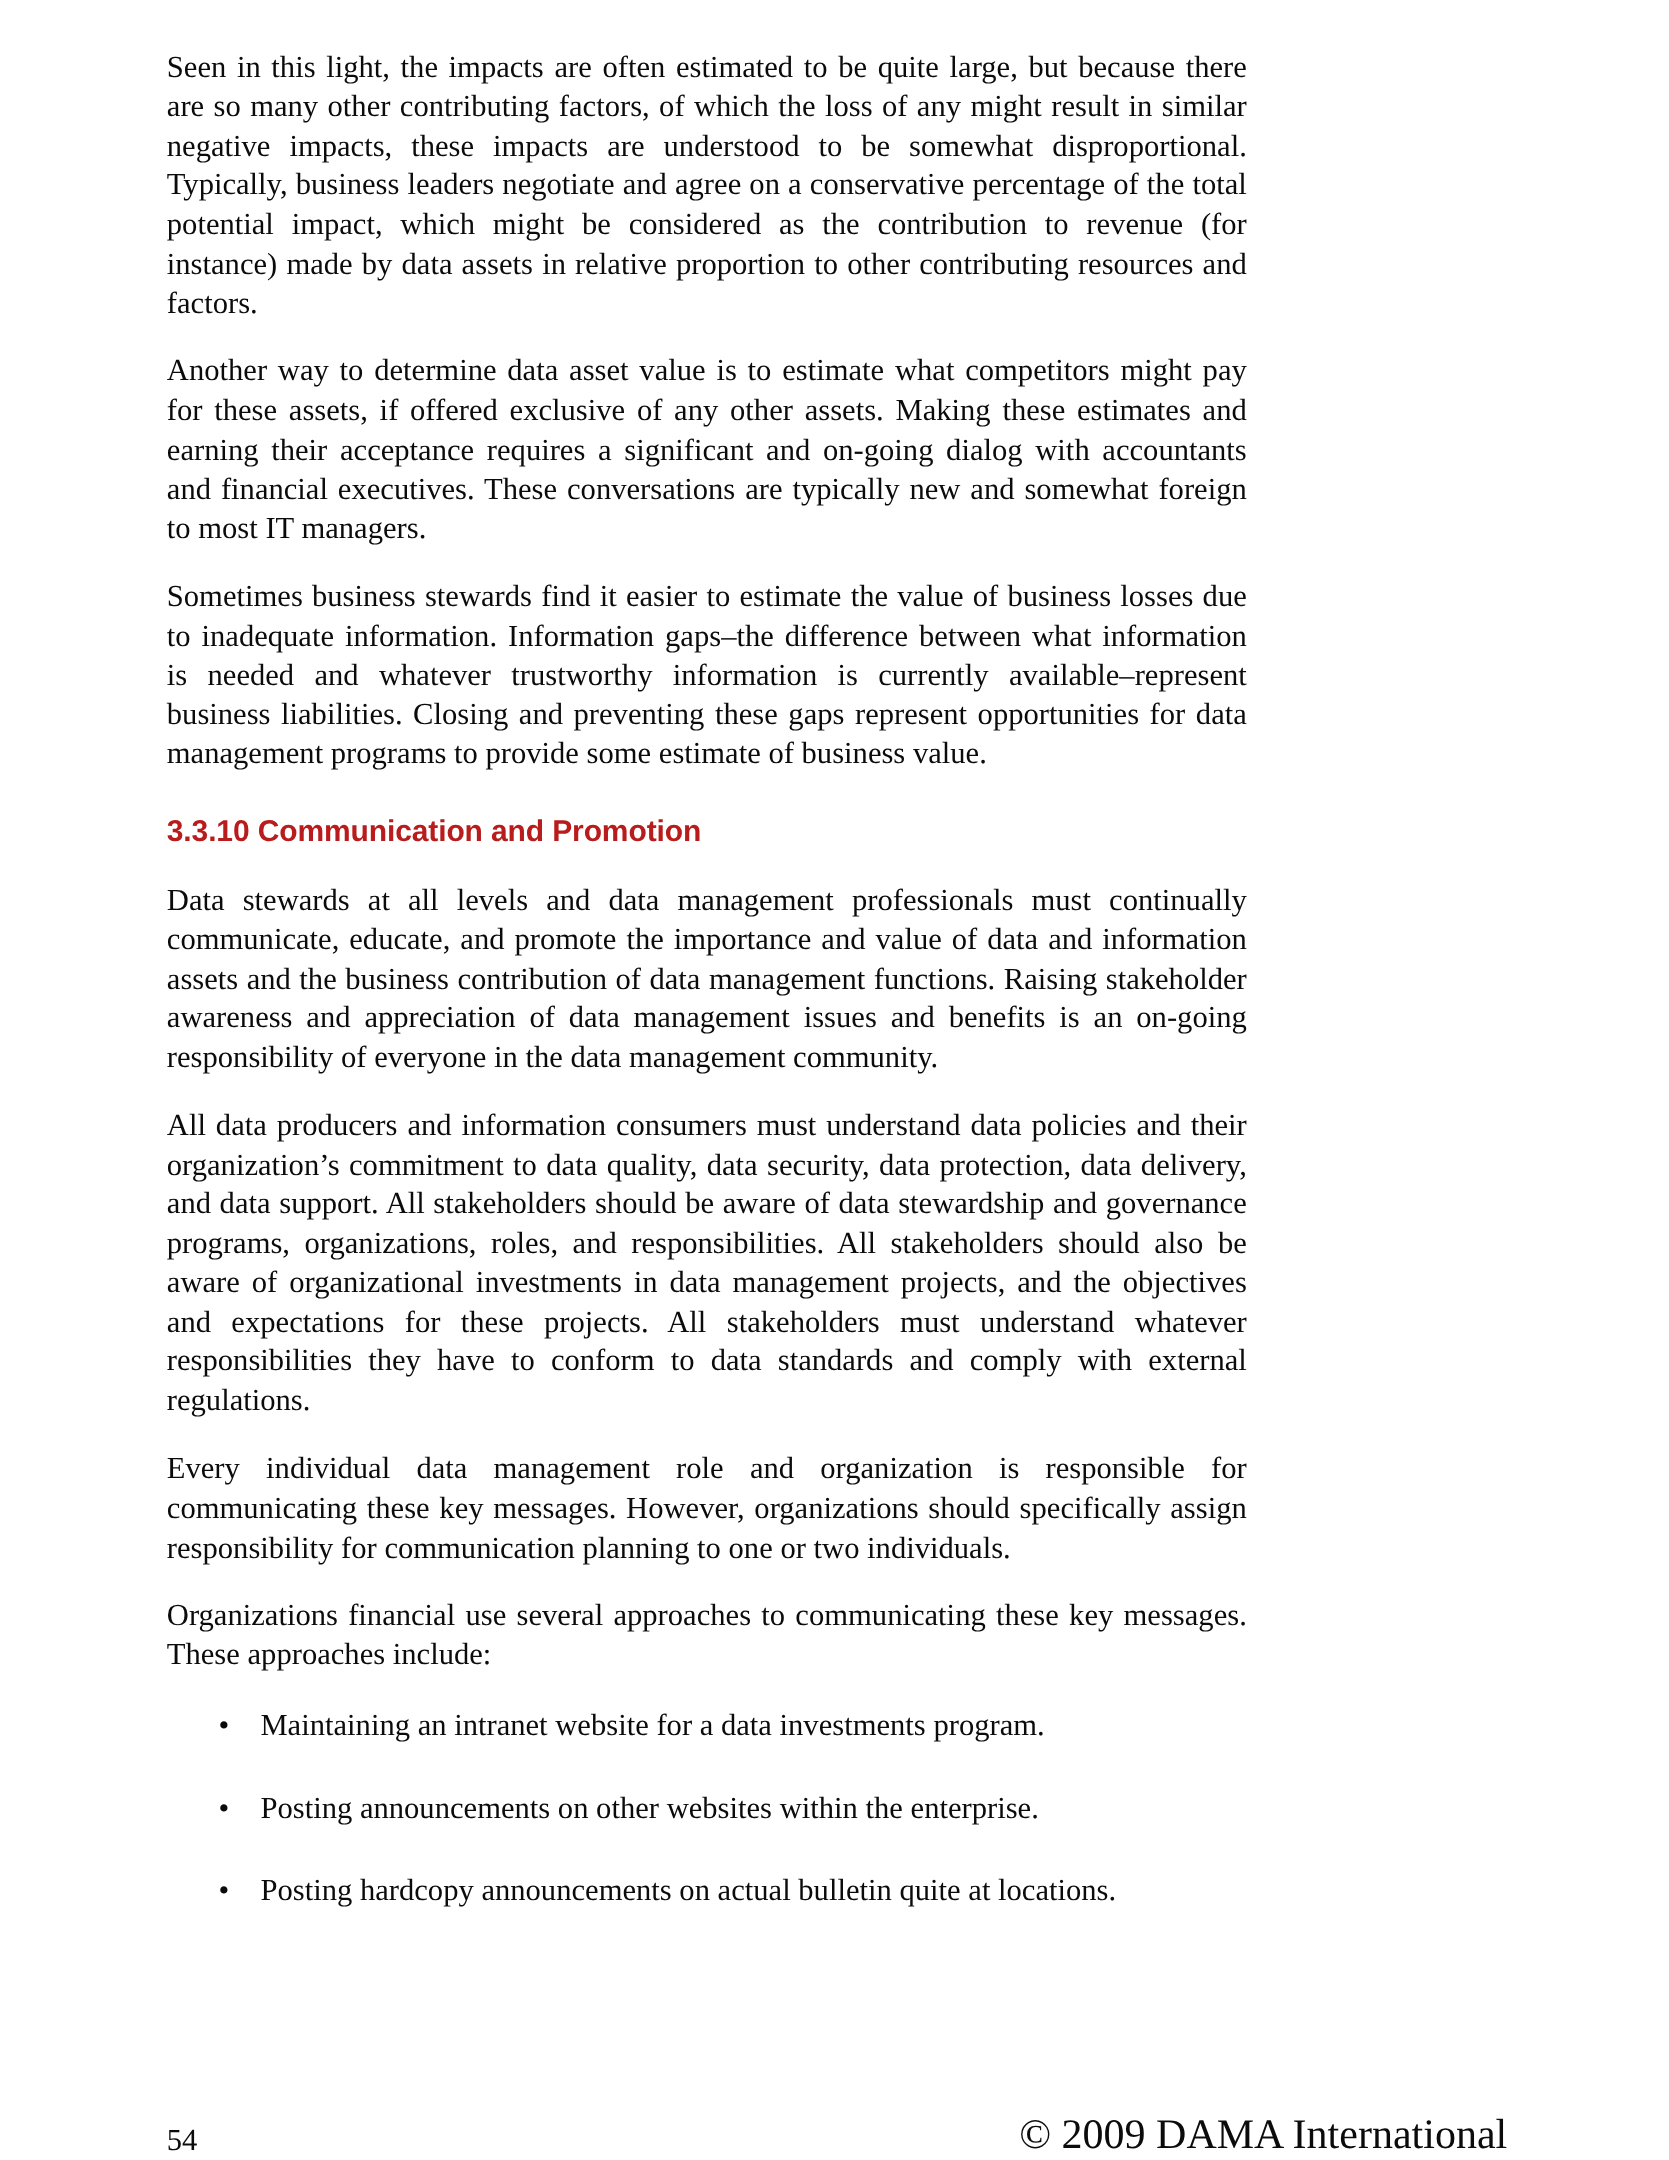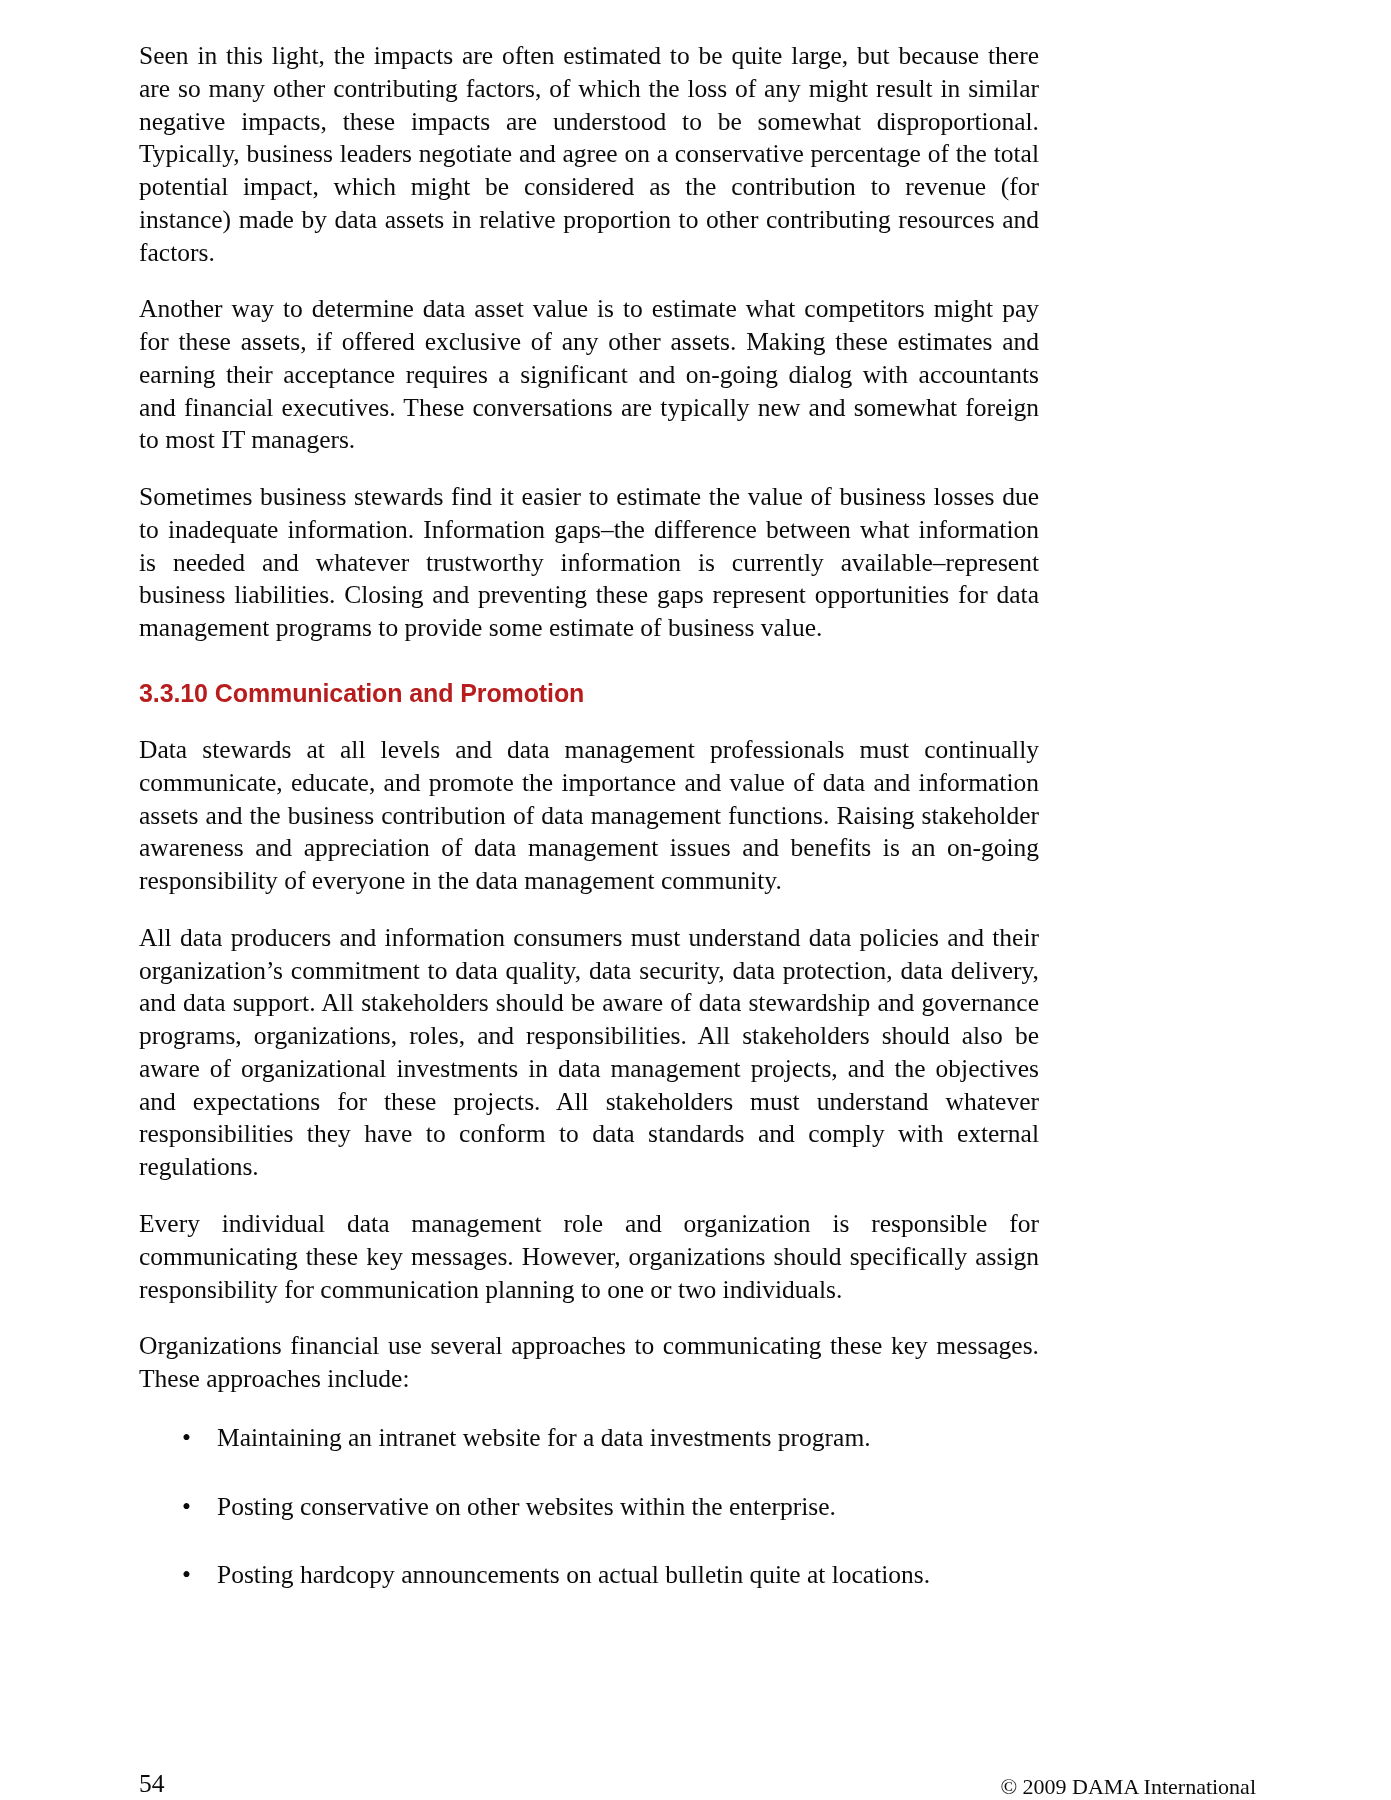--- a/index.html
+++ b/index.html
@@ -105,21 +105,21 @@
     align-items: flex-end;
     justify-content: space-between;
     margin-top: 16px;
   }
   .footer .page-number {
     font-size: 25.5px;
     line-height: 1.2;
     color: #0b0b0b;
   }
   .footer .copyright {
-    font-size: 22px;
+    font-size: 35px;
     line-height: 1.2;
     color: #0b0b0b;
     margin-right: 12px;
   }
 </style>
 </head>
 <body>
 
 <div class="page">
 
@@ -144,21 +144,21 @@
 
       <p class="para tight">Organizations financial use several approaches to communicating these key messages. These approaches include:</p>
 
       <ul class="bullets">
         <li>
           <span class="bullet-glyph">•</span>
           <span class="bullet-text">Maintaining an intranet website for a data investments program.</span>
         </li>
         <li>
           <span class="bullet-glyph">•</span>
-          <span class="bullet-text">Posting conservative on other websites within the enterprise.</span>
+          <span class="bullet-text">Posting announcements on other websites within the enterprise.</span>
         </li>
         <li>
           <span class="bullet-glyph">•</span>
           <span class="bullet-text">Posting hardcopy announcements on actual bulletin quite at locations.</span>
         </li>
       </ul>
 
     </div>
   </div>
 

